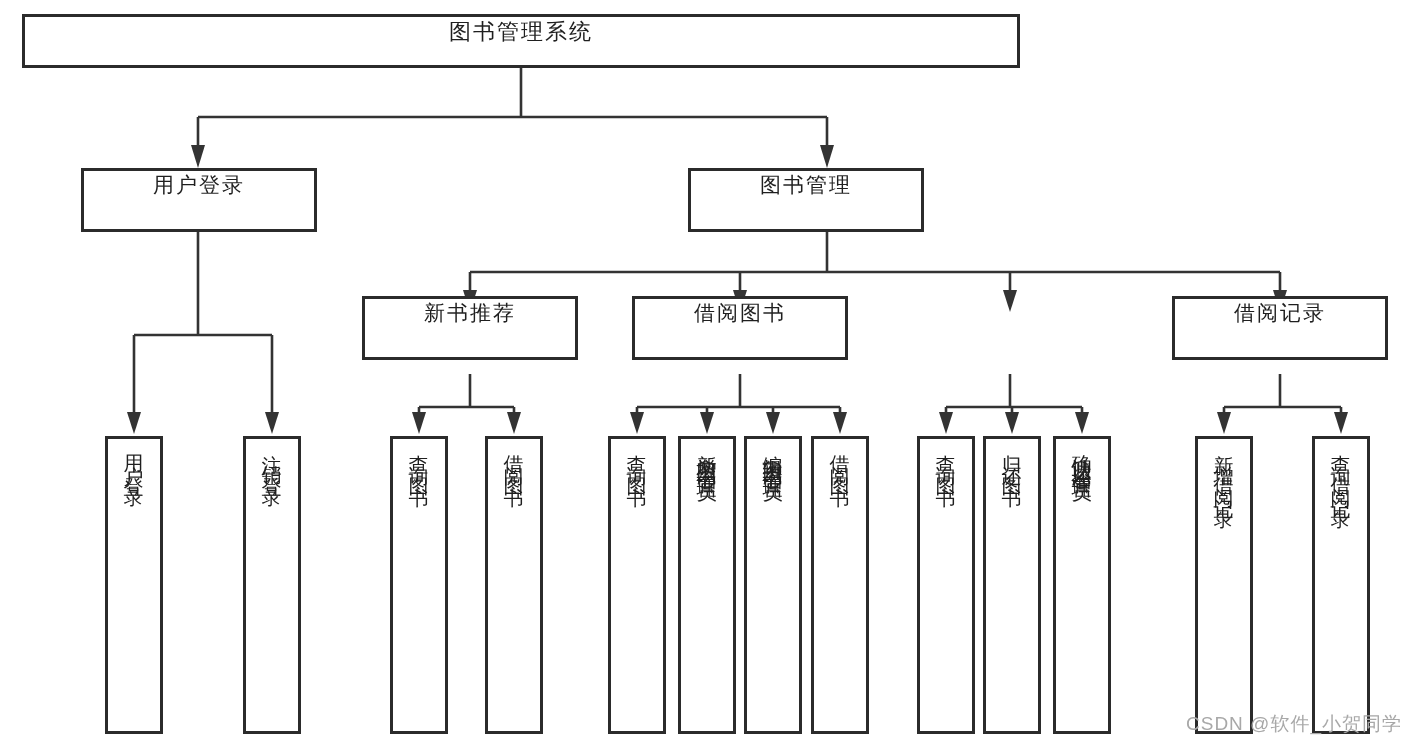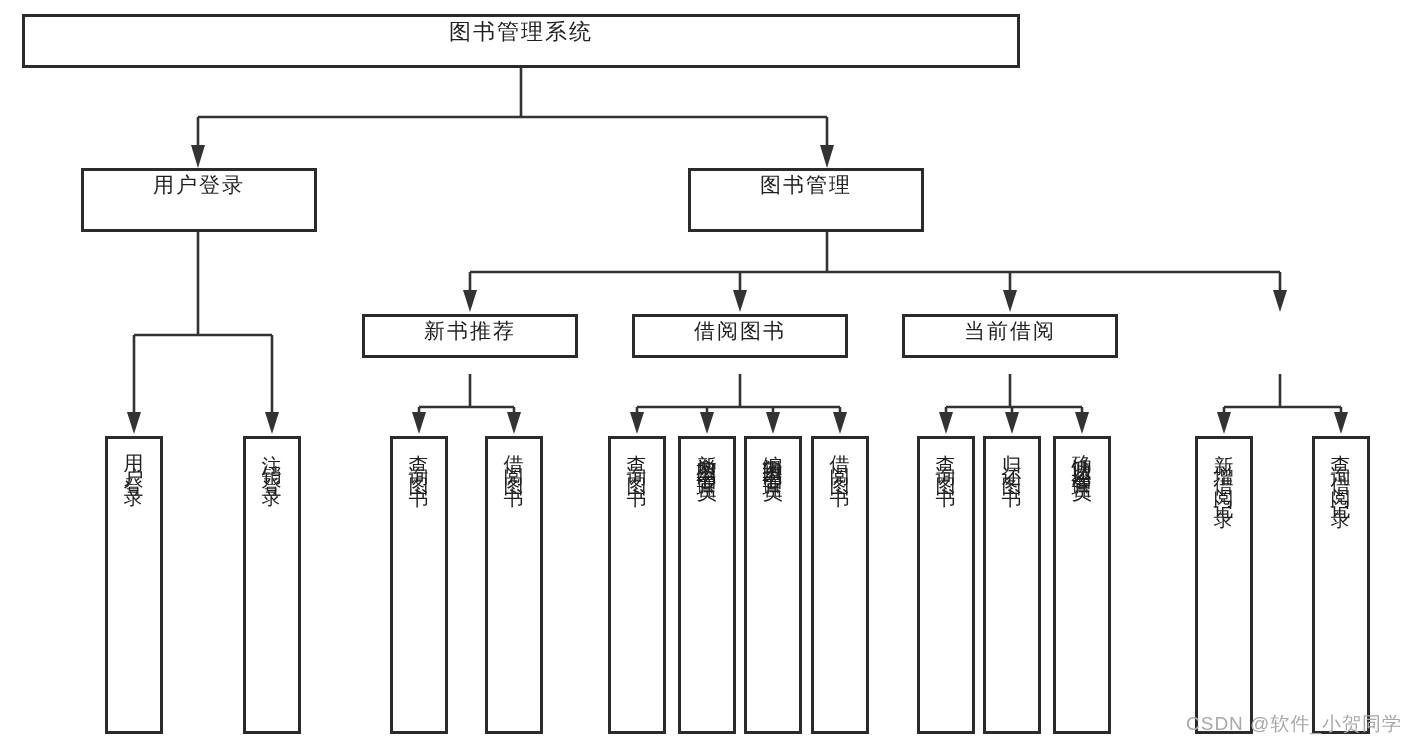--- a/index.html
+++ b/index.html
@@ -33,21 +33,21 @@
     z-index: 2;
   }
   .hlabel {
     font-size: 21px;
     letter-spacing: 2px;
     white-space: nowrap;
   }
   .root-box  { left: 22px;  top: 14px;  width: 998px; height: 54px; }
   .root-box .hlabel { font-size: 22px; }
   .lvl2-box  { top: 168px; height: 64px; width: 236px; }
-  .lvl3-box  { top: 314px; height: 44px; width: 216px; }
+  .lvl3-box  { top: 296px; height: 64px; width: 216px; }
   .leaf-box  { top: 436px; height: 298px; width: 58px; }
   .leaf-box .vlabel {
     writing-mode: vertical-rl;
     text-orientation: mixed;
     font-size: 20px;
     letter-spacing: 11px;
     line-height: 1;
     white-space: nowrap;
   }
   .leaf-box .vlabel.tight { letter-spacing: 4px; }
@@ -117,22 +117,22 @@
   <div class="box lvl2-box" style="left:688px">
     <span class="hlabel">图书管理</span>
   </div>
 
   <div class="box lvl3-box" style="left:362px">
     <span class="hlabel">新书推荐</span>
   </div>
   <div class="box lvl3-box" style="left:632px">
     <span class="hlabel">借阅图书</span>
   </div>
-  <div class="box lvl3-box" style="left:902px">
-    <span class="hlabel">当前借阅</span>
+  <div class="box lvl3-box" style="left:1172px">
+    <span class="hlabel">借阅记录</span>
   </div>
 
   <div class="box leaf-box" style="left:105px">
     <span class="vlabel">用户登录</span>
   </div>
   <div class="box leaf-box" style="left:243px">
     <span class="vlabel">注销登录</span>
   </div>
 
   <div class="box leaf-box" style="left:390px">

